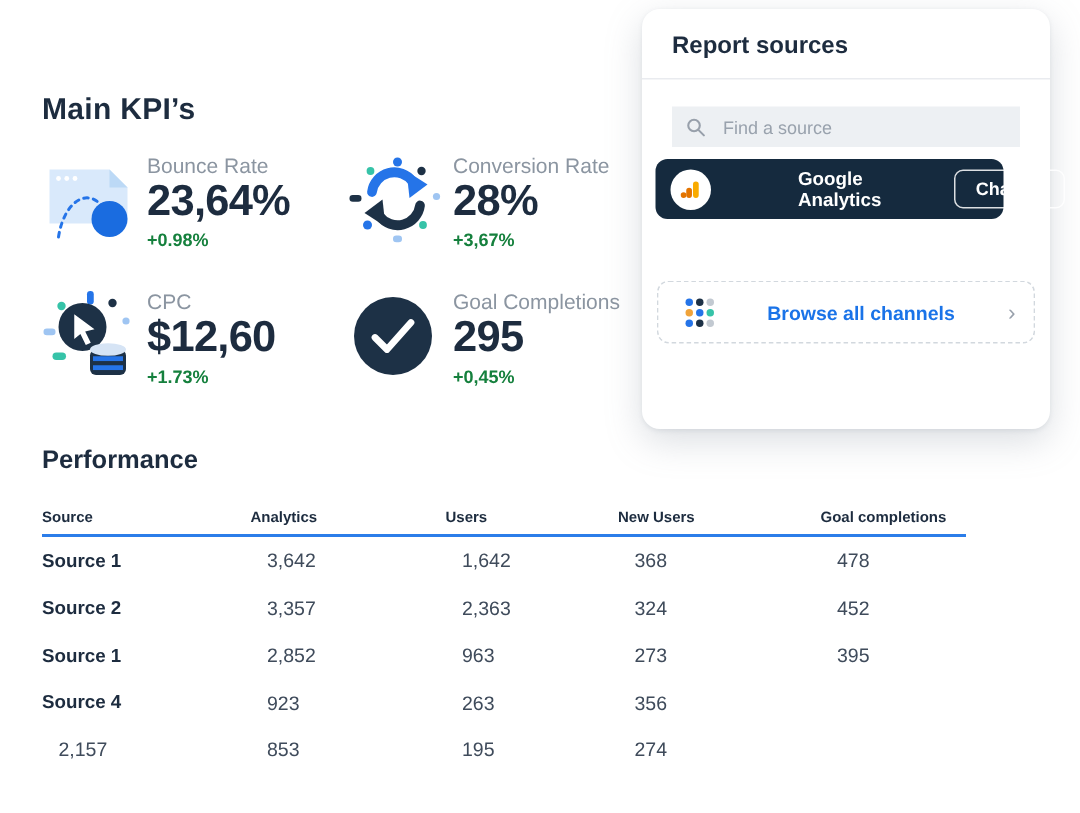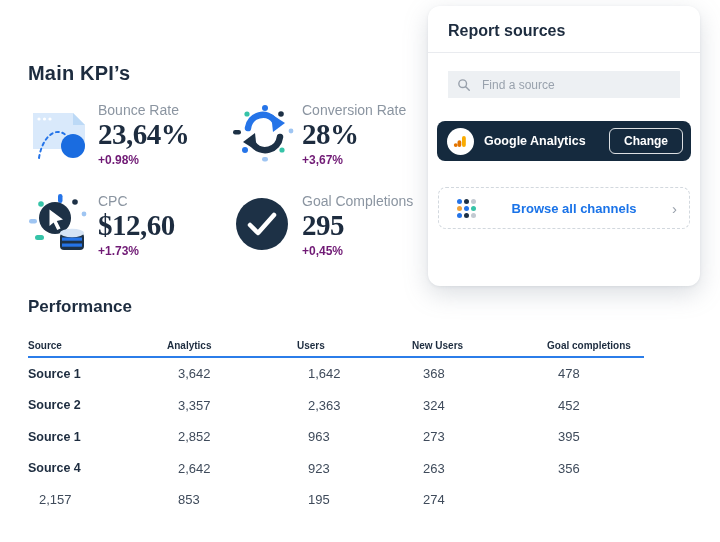--- a/index.html
+++ b/index.html
@@ -14,22 +14,22 @@
   }
   .kpi-grid{
     position:absolute;left:28px;top:100px;
     display:grid;grid-template-columns:204px auto;row-gap:24px;column-gap:0;
   }
   .kpi-card{display:flex;align-items:flex-start;}
   .kpi-icon{width:64px;height:66px;flex:0 0 64px;margin-right:6px;}
   .kpi-icon svg{width:64px;height:66px;display:block;}
   .kpi-text{padding-top:2px;}
   .kpi-label{font-size:14px;color:#8b95a1;margin-bottom:1px;}
-  .kpi-value{font-size:29px;font-weight:bold;color:#1d2c3f;letter-spacing:-.5px;line-height:1.1;font-family:Liberation Serif, serif;}
-  .kpi-delta{font-size:12px;font-weight:bold;color:#701a75;margin-top:2px;}
+  .kpi-value{font-size:29px;font-weight:bold;color:#1d2c3f;letter-spacing:-.5px;line-height:1.1;}
+  .kpi-delta{font-size:12px;font-weight:bold;color:#15803d;margin-top:2px;}
 
   
   .sources-card{
     position:absolute;left:428px;top:6px;width:272px;height:280px;
     background:#fff;border-radius:12px;
     box-shadow:0 8px 24px rgba(125,138,152,.28), 0 1px 3px rgba(125,138,152,.15);
   }
   .sources-title{
     position:absolute;left:20px;top:16px;margin:0;
     font-size:16px;font-weight:bold;color:#1d2c3f;
@@ -39,23 +39,23 @@
     position:absolute;left:20px;top:65px;width:232px;height:27px;
     background:#edf0f3;border-radius:0;display:flex;align-items:center;padding:0 9px;box-sizing:border-box;
   }
   .search-box svg{flex:0 0 14px;margin-right:9px;}
   .search-box input{
     border:none;outline:none;background:transparent;flex:1;
     font-family:"Liberation Sans",sans-serif;font-size:12px;color:#4a5563;
   }
   .search-box input::placeholder{color:#99a2ad;}
   .ga-bar{
-    position:absolute;left:9px;top:115px;width:254px;height:40px;
+    position:absolute;left:9px;top:100px;width:232px;height:40px;
     background:#152a3e;border-radius:8px;display:flex;align-items:center;
-    padding:0 8px 0 10px;box-sizing:border-box;
+    padding:0 8px 0 10px;box-sizing:border-box;gap:48px;
   }
   .ga-logo{
     width:27px;height:27px;border-radius:50%;background:#fff;
     display:flex;align-items:center;justify-content:center;flex:0 0 27px;
   }
   .ga-logo svg{width:15px;height:15px;}
   .ga-name{font-size:12.5px;font-weight:bold;color:#fff;margin-left:10px;flex:1;}
   .change-btn{
     background:transparent;border:1.5px solid rgba(255,255,255,.85);border-radius:6px;
     color:#fff;font-family:"Liberation Sans",sans-serif;font-size:12px;font-weight:bold;
@@ -248,21 +248,20 @@
     </div>
     <div class="prow tbody">
       <span class="src">Source 1</span>
       <span class="num">2,852</span>
       <span class="num">963</span>
       <span class="num">273</span>
       <span class="num">395</span>
     </div>
     <div class="prow tbody">
       <span class="src">Source 4</span>
-      <span class="num">2,642</span>
       <span class="num">923</span>
       <span class="num">263</span>
       <span class="num">356</span>
     </div>
     <div class="prow tbody">
       <span class="num">2,157</span>
       <span class="num">853</span>
       <span class="num">195</span>
       <span class="num">274</span>
     </div>

